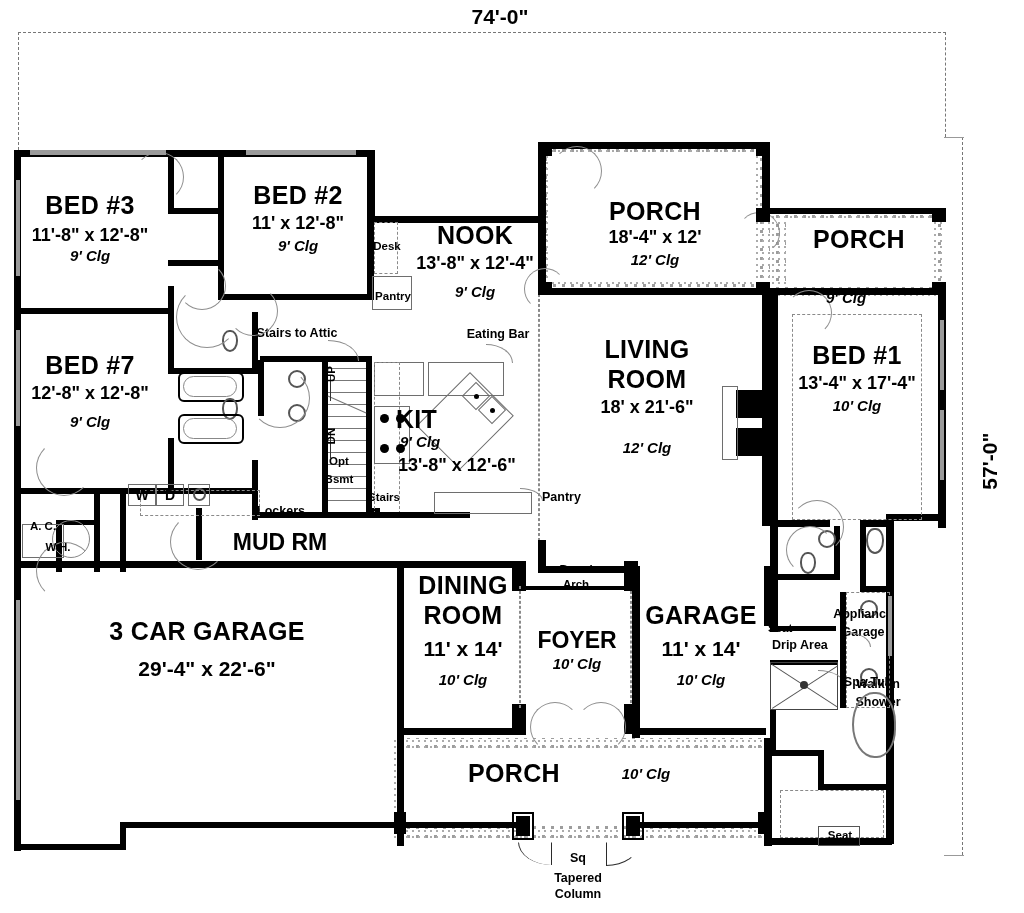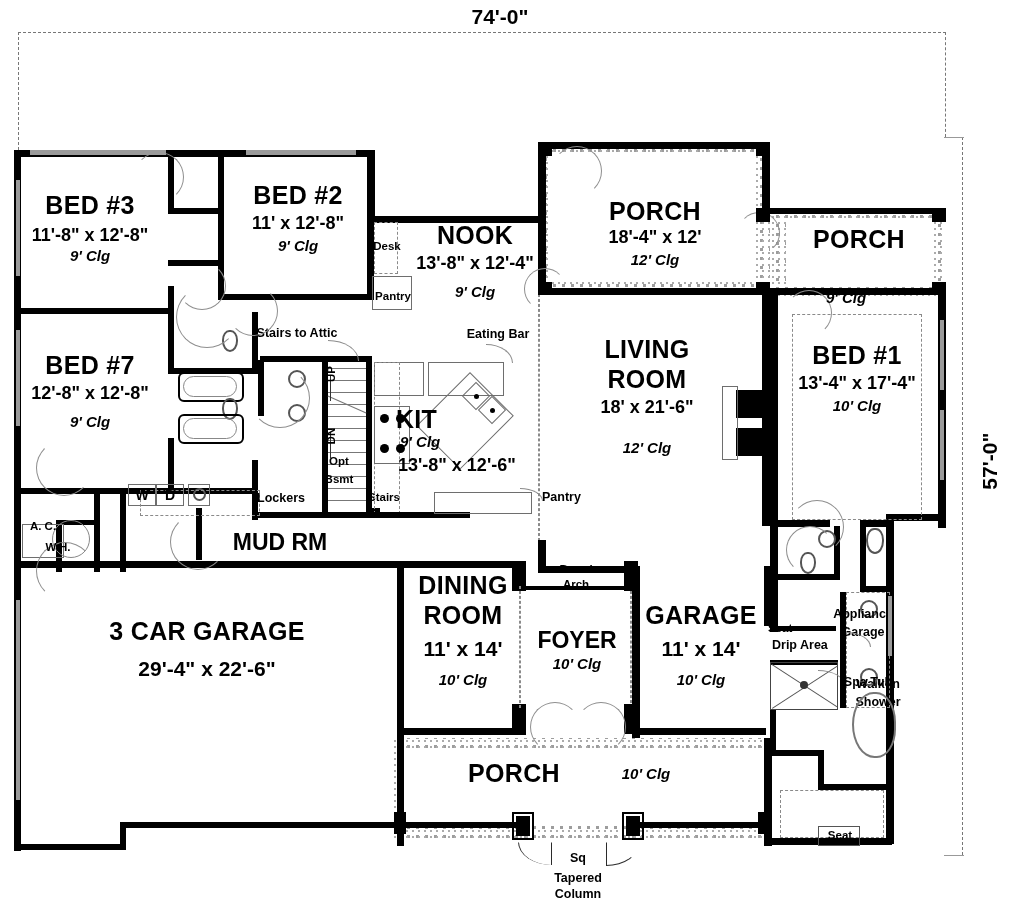--- a/index.html
+++ b/index.html
@@ -174,21 +174,21 @@
   <div class="lbl tiny vert" style="left:318px;top:368px;width:26px;">UP</div>
   <div class="lbl tiny vert" style="left:318px;top:430px;width:26px;">DN</div>
   <div class="lbl tiny" style="left:318px;top:455px;width:42px;">Opt</div>
   <div class="lbl tiny" style="left:316px;top:473px;width:46px;">Bsmt</div>
   <div class="lbl tiny" style="left:316px;top:491px;width:48px;margin-left:44px;">Stairs</div>
   <div class="lbl tiny2" style="left:232px;top:327px;width:130px;">Stairs to Attic</div>
   <div class="arcq" style="left:328px; top:340px; width:30px; height:20px;"></div>
 
   <div class="wall" style="left:196px; top:508px; width:6px; height:52px;"></div>
   <div class="boxd" style="left:140px; top:490px; width:120px; height:26px;"></div>
-  <div class="lbl tiny2" style="left:246px;top:492px;width:70px;">Lockers</div>
+  <div class="lbl tiny2" style="left:246px;top:505px;width:70px;">Lockers</div>
   <div class="lbl rmname2" style="left:200px;top:530px;width:160px;">MUD RM</div>
   <div class="arc" style="left:170px; top:514px; width:54px; height:54px;border-right-color:transparent;border-top-color:transparent;"></div>
 
   <div class="wall" style="left:366px; top:508px; width:14px; height:10px;"></div>
   <div class="box" style="left:374px; top:362px; width:50px; height:34px;"></div>
   <div class="boxd" style="left:374px; top:362px; width:26px; height:152px;"></div>
   <div class="box" style="left:374px; top:406px; width:36px; height:58px;"></div>
   <div class="burner" style="left:380px;top:414px;width:9px;height:9px;"></div>
   <div class="burner" style="left:396px;top:414px;width:9px;height:9px;"></div>
   <div class="burner" style="left:380px;top:444px;width:9px;height:9px;"></div>

